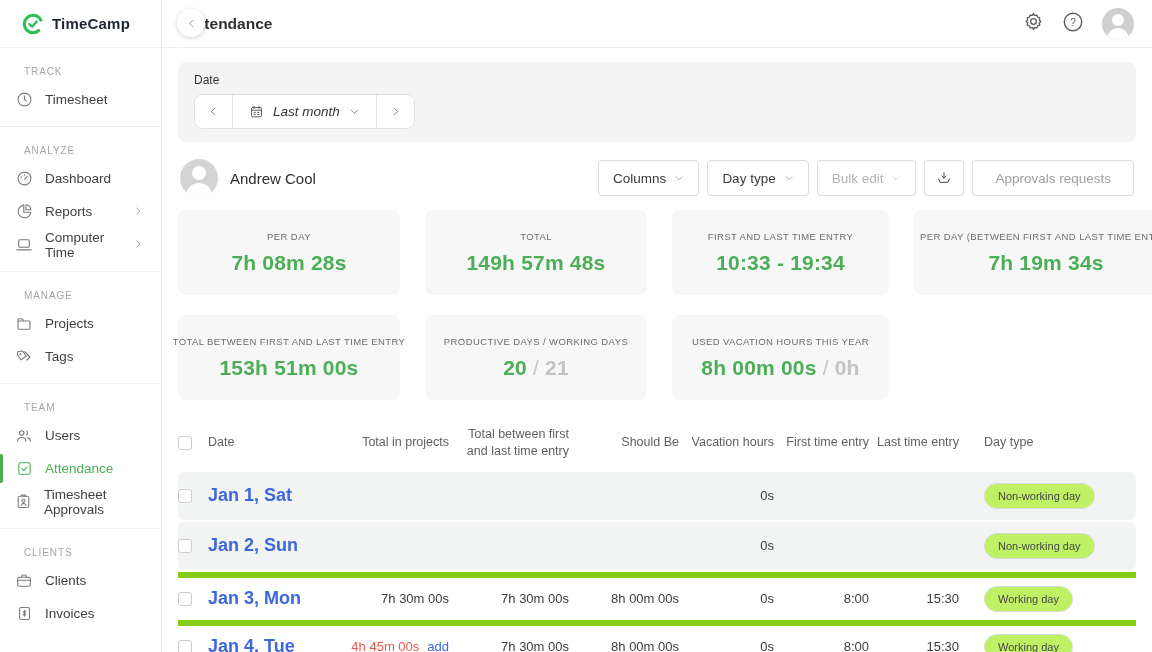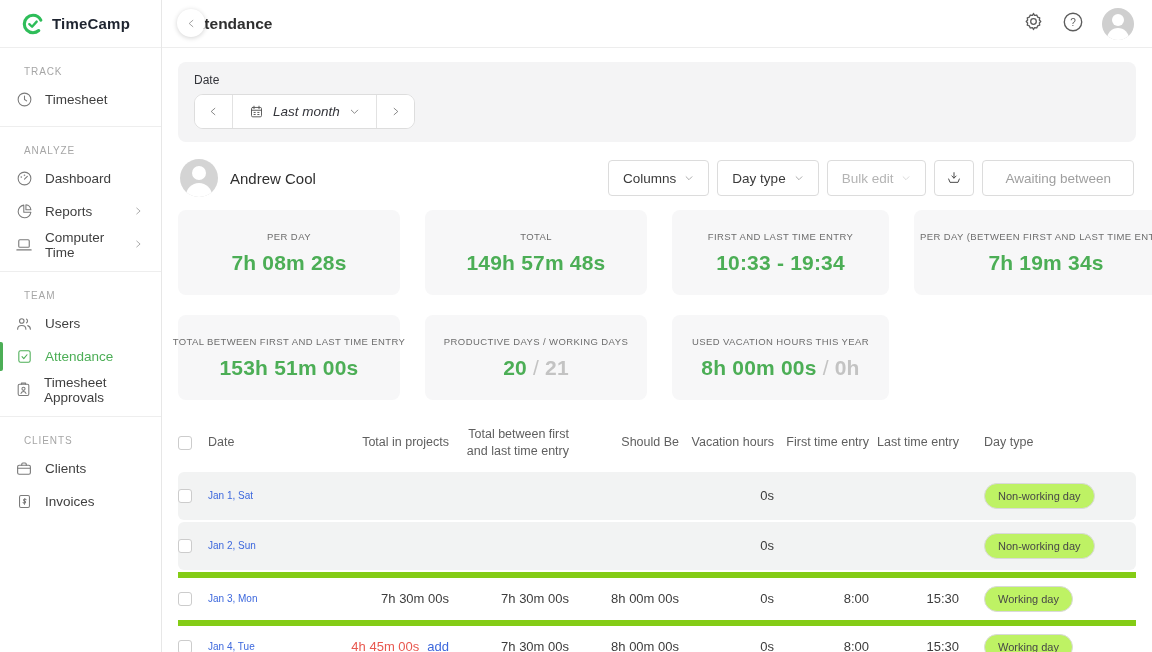--- a/index.html
+++ b/index.html
@@ -73,21 +73,21 @@
 
   
   .t-grid { display:grid; grid-template-columns: 30px 126px 115px 120px 110px 95px 95px 90px 1fr; align-items:center; }
   .t-head { padding:6px 0 12px 0; font-size:12.5px; color:#5f5f5f; }
   .t-head .hcell { line-height:1.35; }
   .num { text-align:right; }
   .cb { width:14px; height:14px; border:1px solid #ccc; border-radius:3px; background:#fff; cursor:pointer; }
   .t-row { height:48px; font-size:13px; color:#3c3c3c; }
   .t-row.nonwork { background:#f2f3f3; border-radius:6px; margin-bottom:2px; }
   .t-row.work { background:#fff; border-top:6px solid #84cc16; }
-  .date-link { color:#3d68dd; cursor:pointer; font-size:10px; }
+  .date-link { color:#3d68dd; cursor:pointer; font-size:18px;font-weight:bold; }
   .red { color:#e8584f; }
   .add-link { color:#3d68dd; cursor:pointer; margin-left:8px; }
   .badge-cell { padding-left:25px; }
   .day-badge { display:inline-block; background:#bef264; border:1px solid #d9d9d9; border-radius:15px;
     padding:6px 13px; font-size:11px; color:#474747; cursor:pointer; white-space:nowrap; }
   .cell-flex { display:flex; justify-content:flex-end; align-items:center; }
 </style>
 </head>
 <body>
 
@@ -151,20 +151,42 @@
         </span>
         <span>Computer Time</span>
         <span class="chev">
           <svg class="ic" width="10" height="10" viewBox="0 0 24 24">
               <path d="M9 5l8 7-8 7"></path>
             </svg>
         </span>
       </div>
     </div>
 
+    <div class="side-section">
+      <div class="section-label">MANAGE</div>
+      <div class="side-item">
+        <span class="s-icon">
+          <svg class="ic" width="18" height="18" viewBox="0 0 24 24">
+              <path d="M4 8V6.5A1.5 1.5 0 0 1 5.5 5H9l2 2"></path>
+              <rect x="4" y="8" width="16" height="11" rx="1.5"></rect>
+            </svg>
+        </span>
+        <span>Projects</span>
+      </div>
+      <div class="side-item">
+        <span class="s-icon">
+          <svg class="ic" width="18" height="18" viewBox="0 0 24 24">
+              <path d="M3 6l6-2 6 6-6 6-6-6z" transform="rotate(8 10 10)"></path>
+              <path d="M13 5l7 7-4 4"></path>
+              <circle cx="7.3" cy="8.2" r="0.6"></circle>
+            </svg>
+        </span>
+        <span>Tags</span>
+      </div>
+    </div>
 
     <div class="side-section">
       <div class="section-label">TEAM</div>
       <div class="side-item">
         <span class="s-icon">
           <svg class="ic" width="18" height="18" viewBox="0 0 24 24">
               <circle cx="9" cy="8" r="3"></circle>
               <path d="M3.5 19c0-3 2.5-5 5.5-5s5.5 2 5.5 5"></path>
               <path d="M15.5 5.6a3 3 0 0 1 0 4.8M17 14.2c2 .7 3.5 2.4 3.5 4.8"></path>
             </svg>
@@ -293,21 +315,21 @@
                 <path d="M5 9l7 7 7-7"></path>
               </svg>
           </div>
           <div class="btn icon-only">
             <svg class="ic" width="16" height="16" viewBox="0 0 24 24" style="stroke:#4a4a4a">
               <path d="M12 4v8M8.8 9l3.2 3.2L15.2 9"></path>
                 <path d="M4 13.5l2 5h12l2-5"></path>
             </svg>
           </div>
           <div class="btn" style="color:#9f9f9f; padding:0 22px;">
-            <span>Awaiting between</span>
+            <span>Approvals requests</span>
           </div>
         </div>
       </div>
 
       <div class="stats-grid">
         <div class="stat-card">
           <div class="stat-label">PER DAY</div>
           <div class="stat-value">7h 08m 28s</div>
         </div>
         <div class="stat-card">

